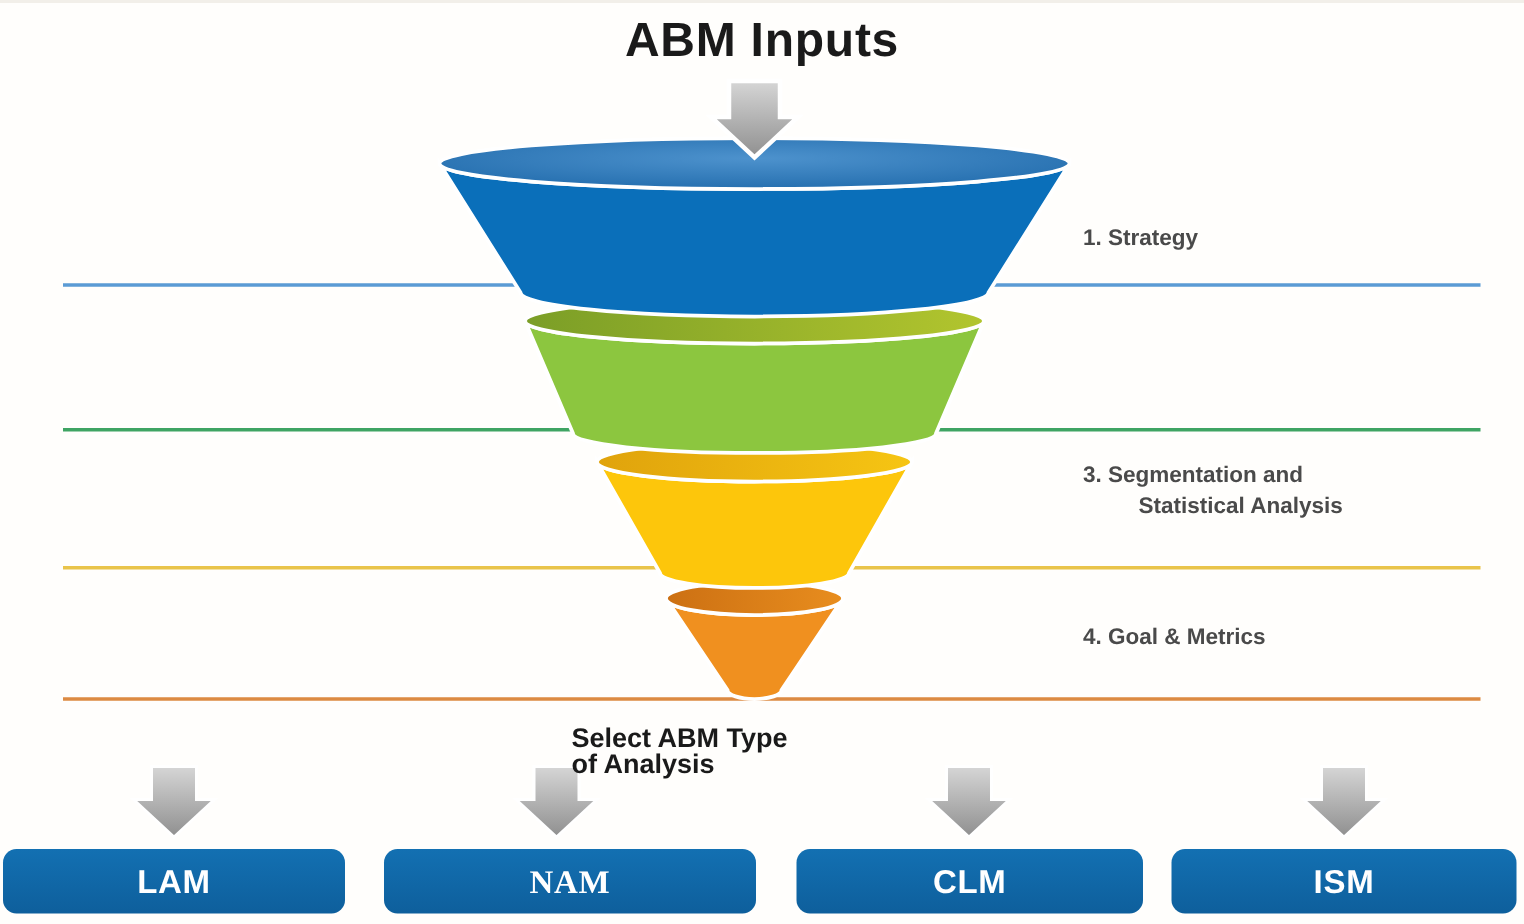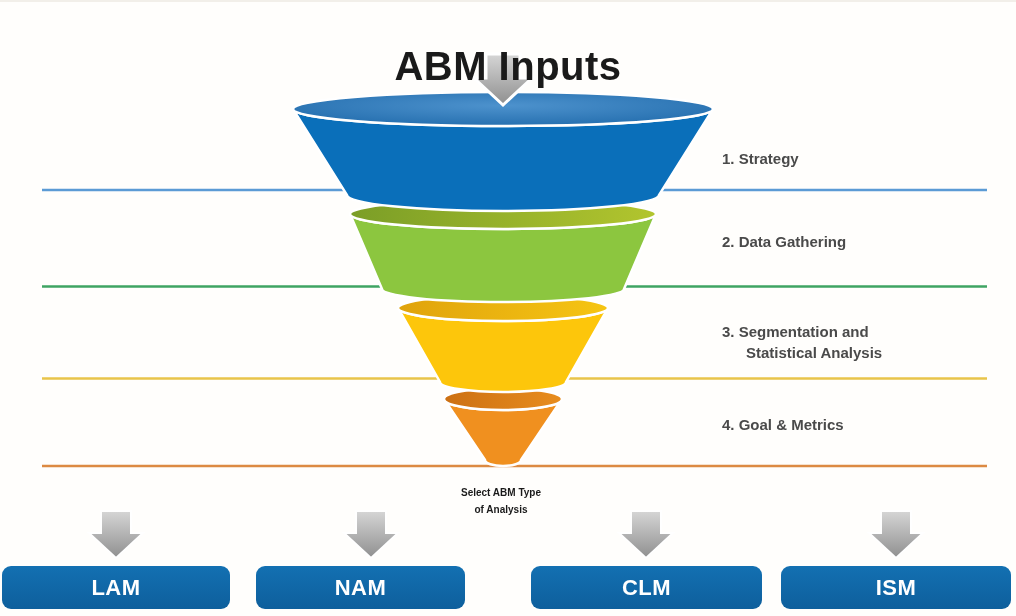--- a/index.html
+++ b/index.html
@@ -19,45 +19,43 @@
     position: absolute;
     left: 0; top: 0;
     width: 1016px; height: 616px;
   }
 
   .page-title {
     position: absolute;
     left: 0; right: 0;
     top: 6px;
     text-align: center;
-    font-size: 40px;
+    font-size: 32px;
     font-weight: bold;
     color: #1a1a1a;
     letter-spacing: 0.5px;
-    margin-top: 36px;
   }
 
   .stage-label {
     position: absolute;
     left: 722px;
     font-size: 15px;
     font-weight: bold;
     color: #4a4a4a;
     line-height: 21px;
     white-space: nowrap;
   }
-  .stage-label .l2 { display: block; margin-left: 24px; }
+  .stage-label .l2 { display: block; margin-left: 37px; }
 
   .select-caption {
     position: absolute;
     left: 381px;
     top: 482px;
     width: 240px;
-    text-align: center;
-    font-size: 10px;
+    font-size: 18px;
     font-weight: bold;
     color: #1a1a1a;
     line-height: 17px;
   }
 
   .abm-button {
     position: absolute;
     top: 564px;
     height: 43px;
     background: linear-gradient(#1370b2, #0e5f9c);
@@ -65,21 +63,21 @@
     color: #ffffff;
     font-size: 22px;
     font-weight: bold;
     letter-spacing: 0.5px;
     display: flex;
     align-items: center;
     justify-content: center;
     cursor: pointer;
   }
   .btn-lam { left: 2px;   width: 228px; text-align: right; }
-  .btn-nam { left: 256px; width: 209px; }
+  .btn-nam { left: 256px; width: 248px; font-family: Liberation Serif, serif; }
   .btn-clm { left: 531px; width: 231px; }
   .btn-ism { left: 781px; width: 230px; }
 </style>
 </head>
 <body>
 
 <div class="canvas">
 
   <svg class="diagram-svg" viewBox="0 0 1016 616">
     <defs>
@@ -137,24 +135,21 @@
     <use href="#smallArrow" x="371" y="509"></use>
     <use href="#smallArrow" x="646" y="509"></use>
     <use href="#smallArrow" x="896" y="509"></use>
   </svg>
 
   <div class="page-title">ABM Inputs</div>
 
   <div class="stage-label" style="top:146px">
     <span>1. Strategy</span>
   </div>
-  <div class="stage-label" style="top:229px">
-    <span>2. Data Gathering</span>
-  </div>
-  <div class="stage-label" style="top:319px">
+  <div class="stage-label" style="top:304px">
     <span>3. Segmentation and</span>
     <span class="l2">Statistical Analysis</span>
   </div>
   <div class="stage-label" style="top:412px">
     <span>4. Goal &amp; Metrics</span>
   </div>
 
   <div class="select-caption">
     <span>Select ABM Type</span><br>
     <span>of Analysis</span>

